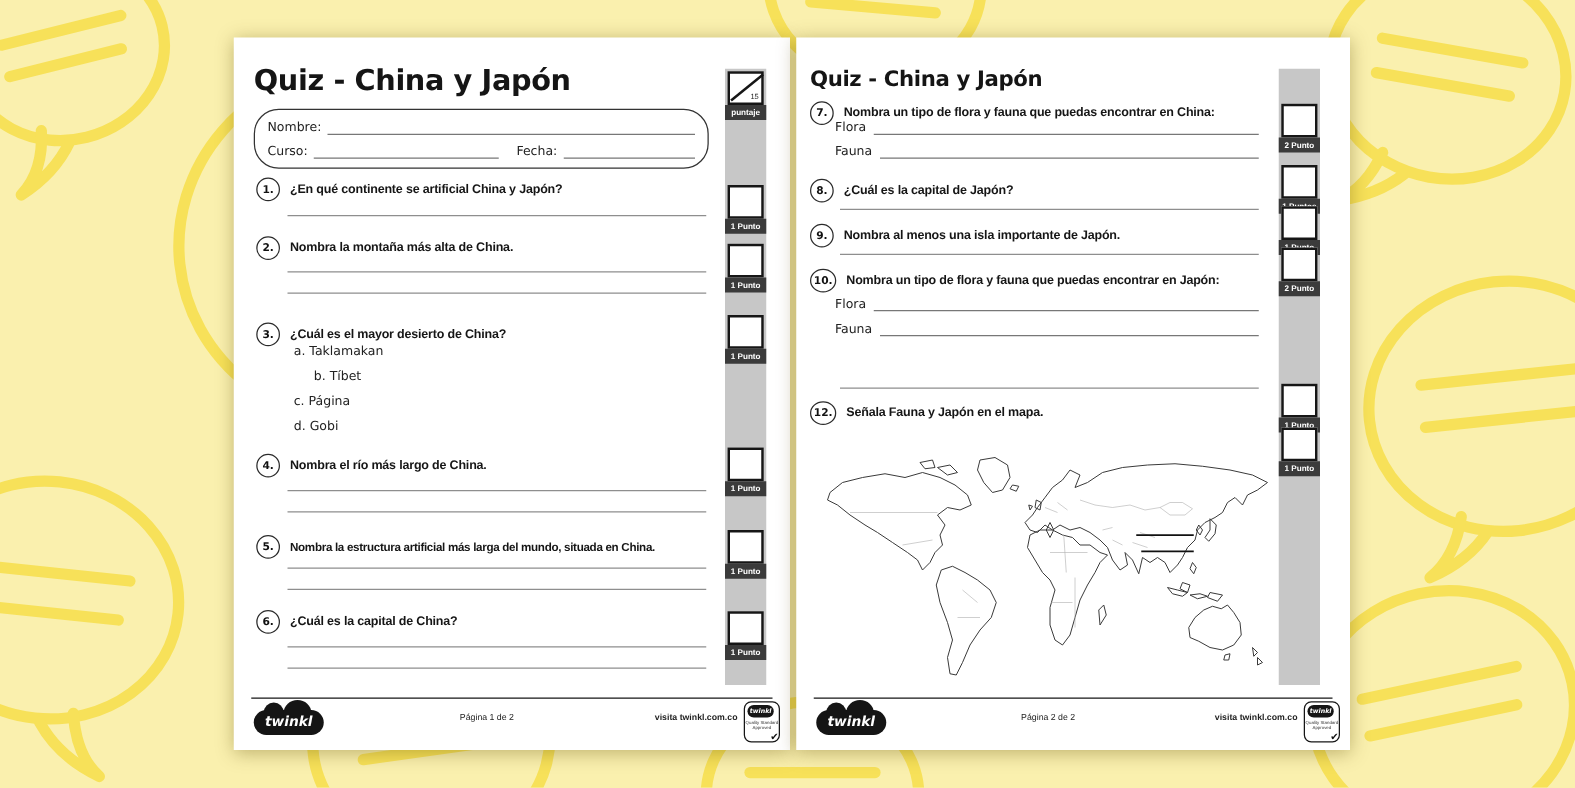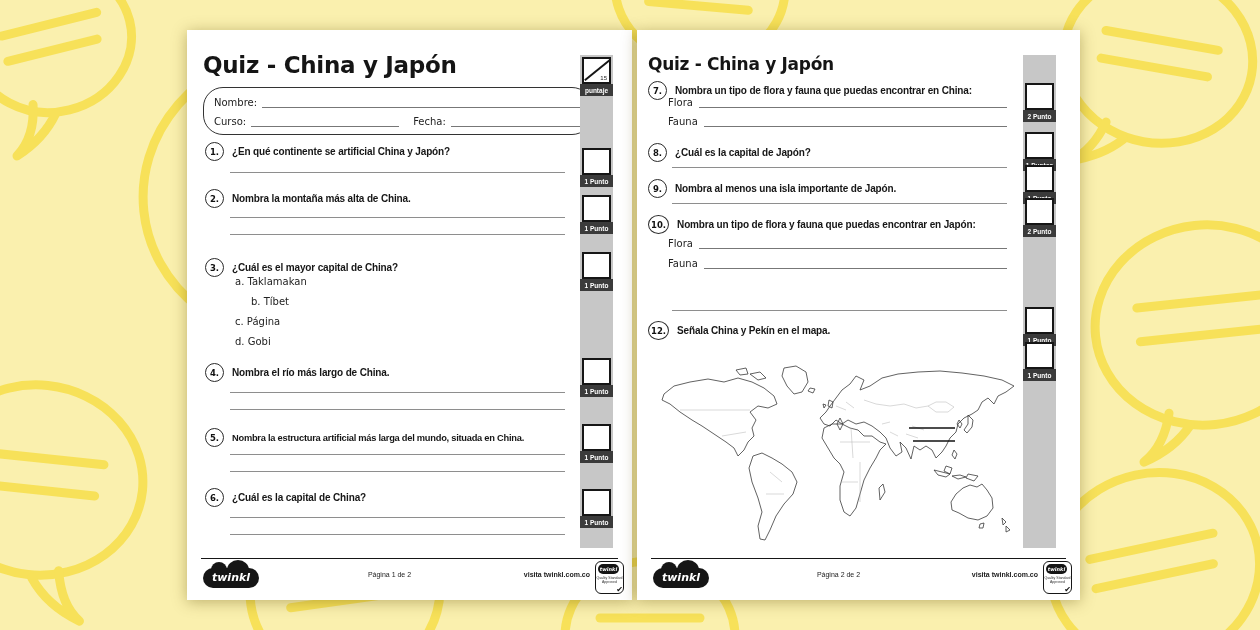--- a/index.html
+++ b/index.html
@@ -7,21 +7,21 @@
        background:#FAF0AE;font-family:"Liberation Sans",sans-serif;}
   #bubbles{position:absolute;inset:0;z-index:0;}
   .page{position:absolute;top:30px;height:570px;background:#fff;z-index:1;
         box-shadow:0 2px 14px rgba(90,70,0,.38);}
   #page1{left:187px;width:445px;}
   #page2{left:637px;width:443px;}
   .ptitle{position:absolute;font:700 23px "DejaVu Sans",sans-serif;color:#151515;letter-spacing:-.3px;}
   #page2 .ptitle{font-size:17px;}
   
   .fieldbox{position:absolute;left:16px;top:57px;width:362px;height:46px;
-            border:1.6px solid #333;border-radius:20px;padding-left:25px;}
+            border:1.6px solid #333;border-radius:20px;}
   .frow{position:absolute;left:10px;right:10px;height:16px;display:flex;align-items:flex-end;
         font:400 10px "DejaVu Sans",sans-serif;color:#222;}
   .fline{flex:1;border-bottom:1px solid #777;margin-left:5px;height:12px;}
   .fline.fixed{flex:none;}
   
   .q{position:absolute;display:flex;gap:8px;align-items:center;}
   .qnum{min-width:13px;height:15px;padding:1px 2px;border:1.5px solid #2a2a2a;border-radius:50%;
         display:flex;align-items:center;justify-content:center;
         font:700 8.5px "DejaVu Sans",sans-serif;color:#111;}
   .qtext{font:700 10px "Liberation Sans",sans-serif;letter-spacing:-.15px;color:#161616;white-space:nowrap;}
@@ -143,21 +143,21 @@
 
   <div class="q" style="left:18px;top:159px">
     <span class="qnum">2.</span>
     <span class="qtext">Nombra la montaña más alta de China.</span>
   </div>
   <div class="ans-line" style="left:43px;top:187px;width:335px"></div>
   <div class="ans-line" style="left:43px;top:204px;width:335px"></div>
 
   <div class="q" style="left:18px;top:228px">
     <span class="qnum">3.</span>
-    <span class="qtext">¿Cuál es el mayor capital de China?</span>
+    <span class="qtext">¿Cuál es el mayor desierto de China?</span>
   </div>
   <div class="opt" style="left:48px;top:246px">a. Taklamakan</div>
   <div class="opt" style="left:64px;top:266px">b. Tíbet</div>
   <div class="opt" style="left:48px;top:286px">c. Página</div>
   <div class="opt" style="left:48px;top:306px">d. Gobi</div>
 
   <div class="q" style="left:18px;top:333px">
     <span class="qnum">4.</span>
     <span class="qtext">Nombra el río más largo de China.</span>
   </div>
@@ -263,21 +263,21 @@
   </div>
   <div class="subrow" style="left:31px;top:226px;width:339px">
     <span>Fauna</span>
     <span class="fline"></span>
   </div>
 
   <div class="ans-line" style="left:35px;top:280px;width:335px"></div>
 
   <div class="q" style="left:11px;top:291px">
     <span class="qnum">12.</span>
-    <span class="qtext">Señala China y Pekín en el mapa.</span>
+    <span class="qtext">Señala Fauna y Japón en el mapa.</span>
   </div>
 
   <div class="mapwrap">
     <svg width="366" height="185" viewBox="0 0 366 185">
       <g fill="none" stroke="#3a3a3a" stroke-width="0.8" stroke-linejoin="round">
         <path d="M14,32 L24,24 40,20 58,17 74,20 88,16 102,20 114,26 124,34 127,42 118,46 108,44 100,50 106,58 102,66 104,74 98,80 94,88 88,94 84,86 76,80 64,72 52,64 42,58 30,50 20,42 12,38 Z"></path>
         <path d="M100,12 L110,10 116,16 108,18 Z"></path>
           <path d="M86,8 L96,6 98,12 90,13 Z"></path>
         <path d="M134,6 L146,4 156,10 158,20 152,30 144,32 137,24 132,14 Z"></path>
         <path d="M103,94 L112,91 122,96 132,102 142,110 147,120 143,132 134,142 126,154 120,168 115,178 110,177 108,164 112,150 108,136 102,120 99,106 Z"></path>

